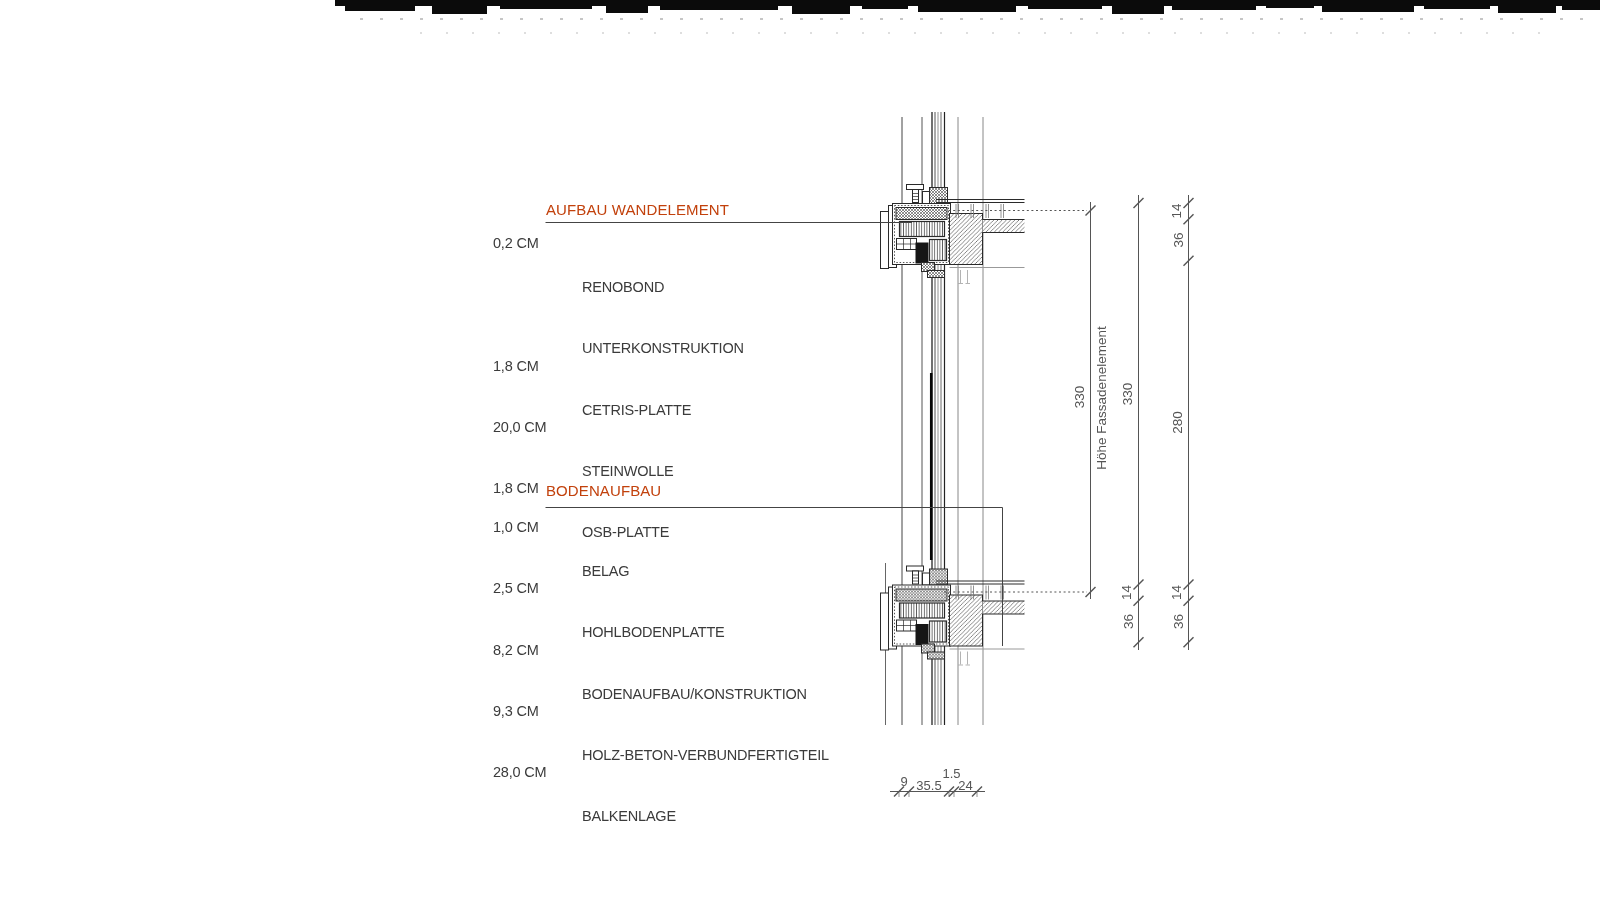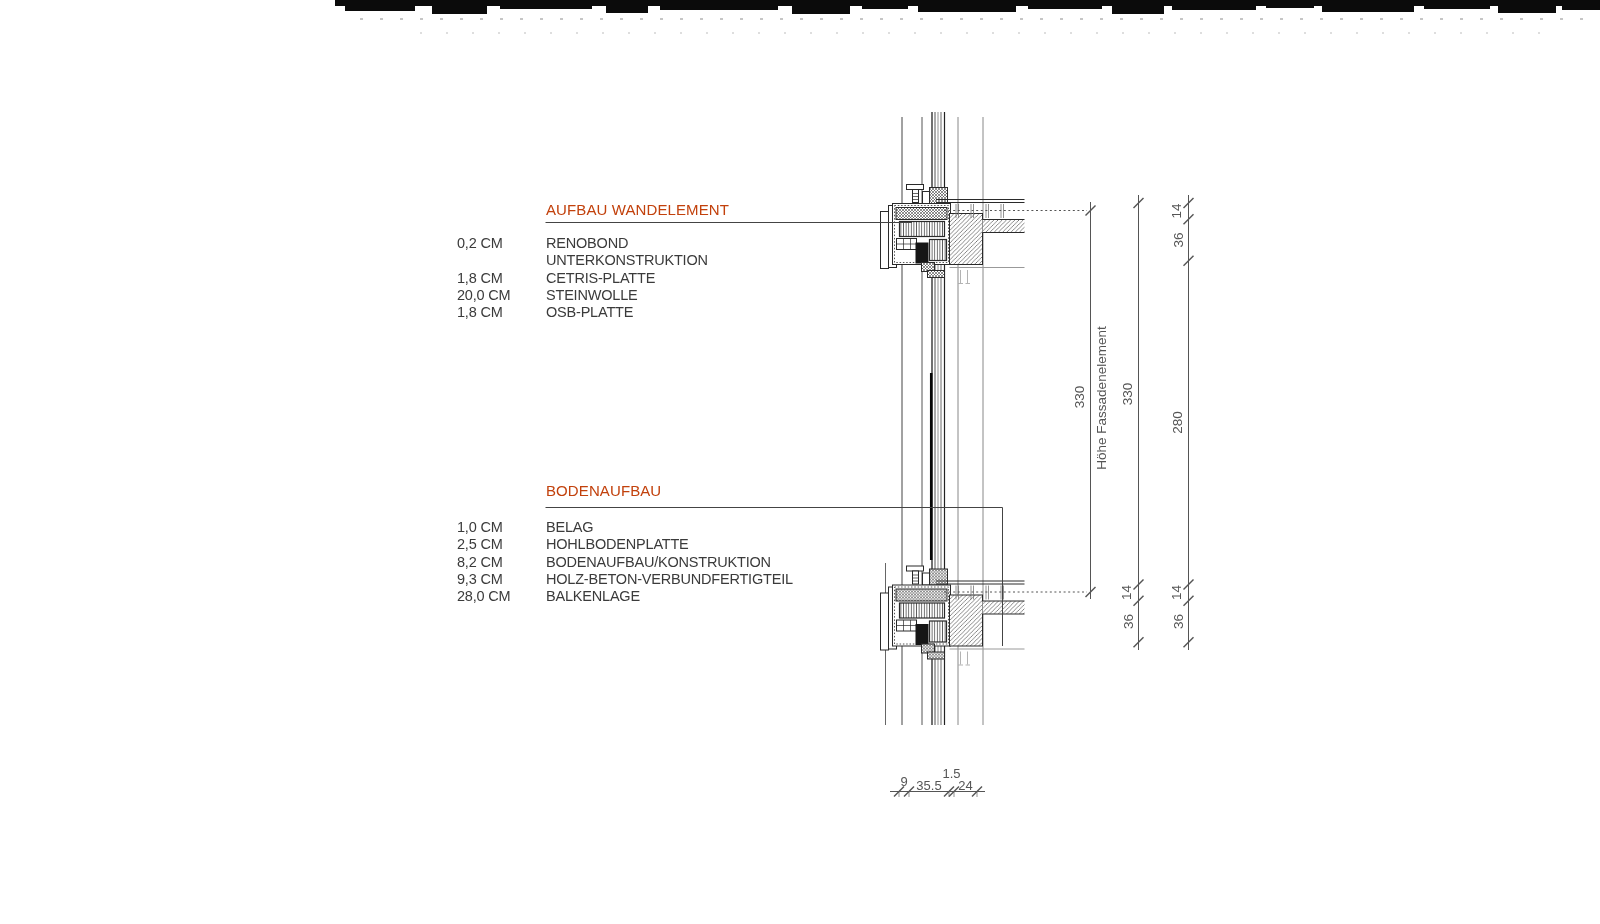--- a/index.html
+++ b/index.html
@@ -2,22 +2,22 @@
 <html><head>
 <meta charset="utf-8">
 <style>
   html,body{margin:0;padding:0;background:#fff;}
   .sheet{position:relative;width:1600px;height:924px;background:#ffffff;overflow:hidden;
          font-family:"Liberation Sans","DejaVu Sans",sans-serif;color:#3b3b3b;}
   .sheet svg{position:absolute;left:0;top:0;}
   .sec-title{position:absolute;font-size:15px;letter-spacing:.1px;color:#c2410c;white-space:nowrap;}
   .buildup{position:absolute;font-size:14.5px;letter-spacing:-.2px;line-height:17.3px;color:#3b3b3b;}
   .row{display:flex;white-space:nowrap;}
-  .thick{width:89px;flex:0 0 89px;}
-  .mat{flex:0 0 auto;}
+  .thick{width:89px;flex:0 0 89px;margin-left:36px;}
+  .mat{flex:0 0 auto;margin-top:44px;}
   
   .wf{fill:#fff;stroke:#2a2a2a;stroke-width:1;}
   .w{fill:#fff;stroke:none;}
   .xh{fill:url(#xhatch);stroke:#2a2a2a;stroke-width:1;}
   .vh{fill:url(#vhatch);stroke:#2a2a2a;stroke-width:1.2;}
   .dh{fill:url(#dhatch);stroke:#2a2a2a;stroke-width:1;}
   .blk{fill:#161616;stroke:none;}
   .dotbrd{fill:none;stroke:#555;stroke-width:1;stroke-dasharray:1.5 1.8;}
   .dotline{stroke:#555;stroke-width:1;stroke-dasharray:2 2.6;fill:none;}
   .dim{stroke:#555;stroke-width:1;fill:none;}

